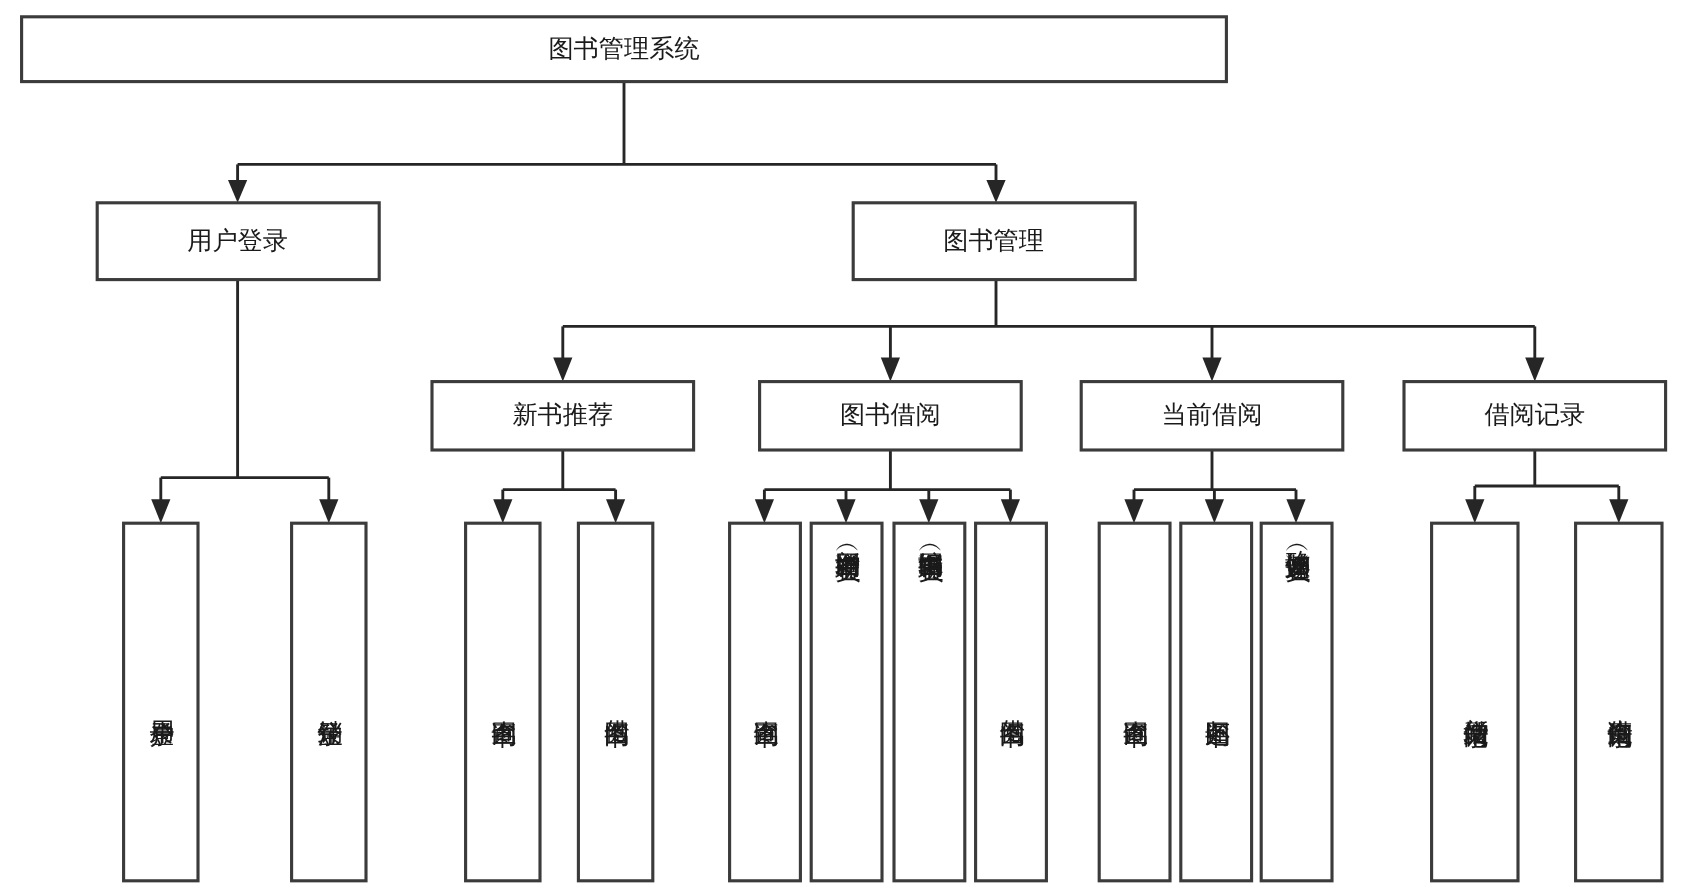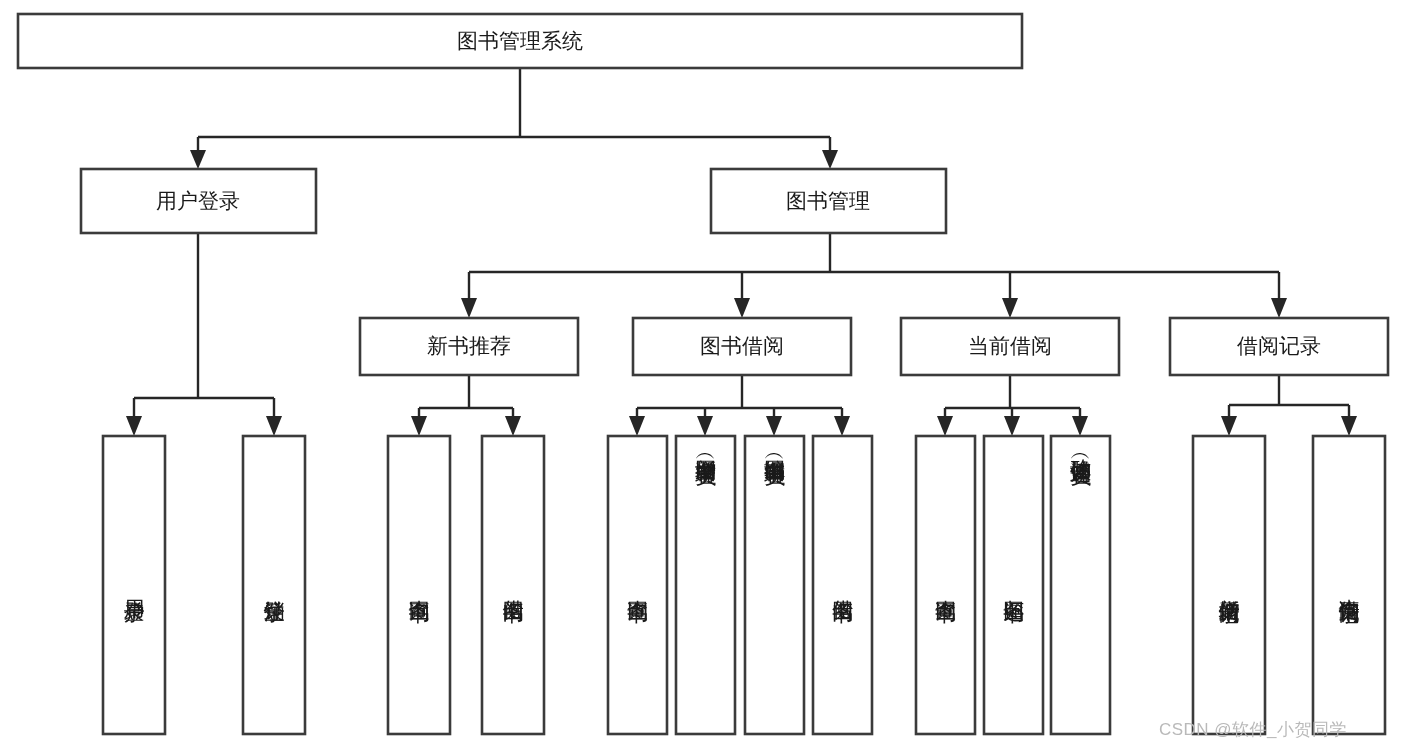--- a/index.html
+++ b/index.html
@@ -222,15 +222,14 @@
   <div class="node-label-v" style="left:745px; top:436px; width:59px; height:298px; justify-content:flex-start; padding-top:6px; box-sizing:border-box;">编辑图书（管理员）</div>
   <div class="node-label-v" style="left:813px; top:436px; width:59px; height:298px;">借阅图书</div>
 
   <div class="node-label-v" style="left:916px; top:436px; width:59px; height:298px;">查询图书</div>
   <div class="node-label-v" style="left:984px; top:436px; width:59px; height:298px;">归还图书</div>
   <div class="node-label-v" style="left:1051px; top:436px; width:59px; height:298px; justify-content:flex-start; padding-top:6px; box-sizing:border-box;">确认归还（管理员）</div>
 
   <div class="node-label-v" style="left:1193px; top:436px; width:72px; height:298px;">新增借阅记录</div>
   <div class="node-label-v" style="left:1313px; top:436px; width:72px; height:298px;">查询借阅记录</div>
 
-  <div class="watermark">CSDN @软件_小贺同学</div>
 
 </div>
 
 </body></html>

